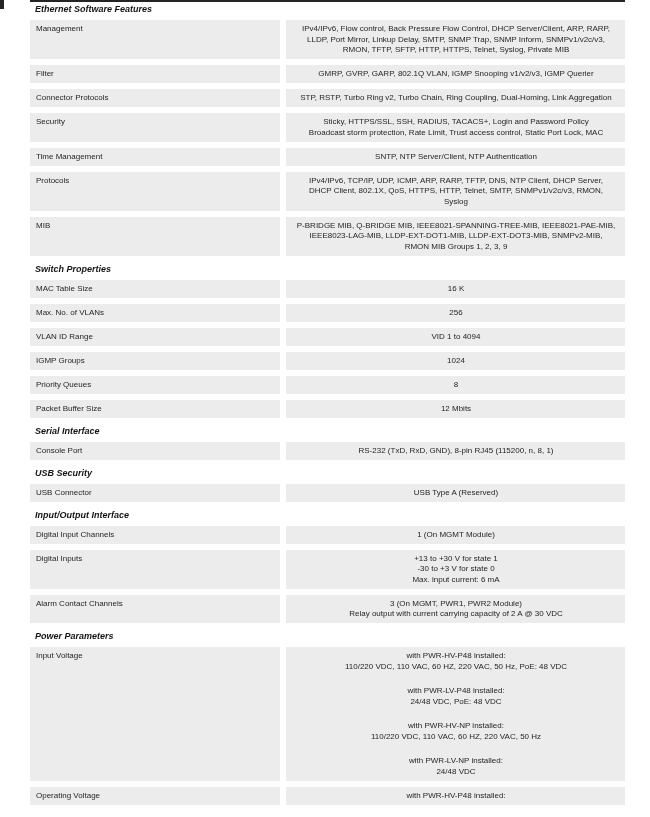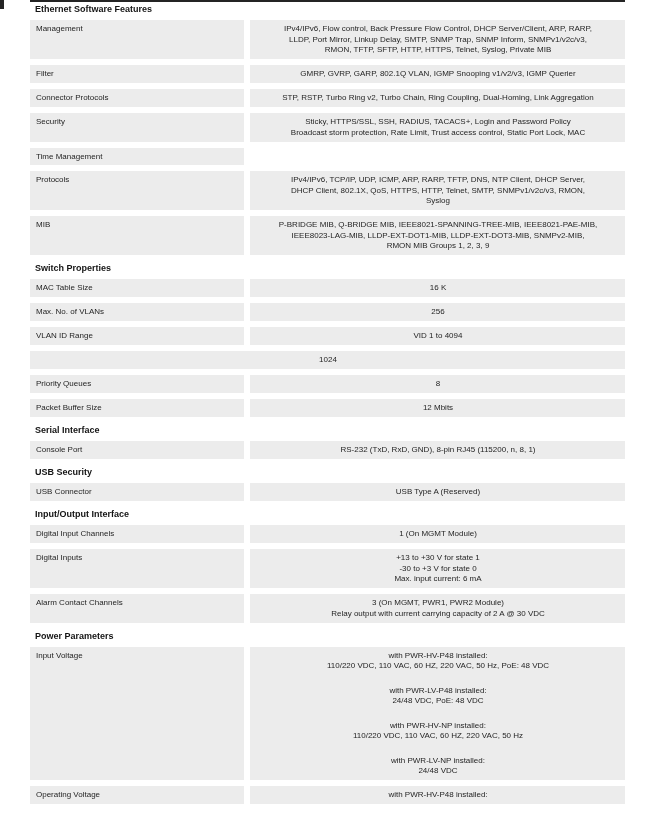--- a/index.html
+++ b/index.html
@@ -27,32 +27,33 @@
   .toprule {
     height: 2px;
     background: var(--rule, #222);
   }
   .section-title {
     font-size: 9px;
     font-weight: bold;
     color: var(--title, #111);
     line-height: 11px;
     margin: 8px 0 5px 5px;
+    font-style: italic;
   }
   #sections > .section:first-child .section-title { margin-top: 2px; }
   .row { display: flex; margin-bottom: 6px; }
   .cell {
     background: var(--row-bg, #ececec);
     font-size: 8px;
     line-height: 10.5px;
     color: var(--text, #1f1f1f);
   }
   .label {
     flex: none;
-    width: 214px;
+    width: 250px;
     margin-right: 6px;
     padding: 4px 4px 3px 6px;
     box-sizing: border-box;
   }
   .value {
     flex: 1;
     padding: 4px 6px 3.5px 7px;
     text-align: center;
   }
   .line { white-space: nowrap; }
@@ -89,20 +90,23 @@
         </div>
         <div class="row">
           <div class="cell label">Security</div>
           <div class="cell value">
             <div class="line">Sticky, HTTPS/SSL, SSH, RADIUS, TACACS+, Login and Password Policy</div>
             <div class="line">Broadcast storm protection, Rate Limit, Trust access control, Static Port Lock, MAC</div>
           </div>
         </div>
         <div class="row">
           <div class="cell label">Time Management</div>
+          <div class="cell value">
+            <div class="line">SNTP, NTP Server/Client, NTP Authentication</div>
+          </div>
         </div>
         <div class="row">
           <div class="cell label">Protocols</div>
           <div class="cell value">
             <div class="line">IPv4/IPv6, TCP/IP, UDP, ICMP, ARP, RARP, TFTP, DNS, NTP Client, DHCP Server,</div>
             <div class="line">DHCP Client, 802.1X, QoS, HTTPS, HTTP, Telnet, SMTP, SNMPv1/v2c/v3, RMON,</div>
             <div class="line">Syslog</div>
           </div>
         </div>
         <div class="row">
@@ -128,20 +132,21 @@
             <div class="line">256</div>
           </div>
         </div>
         <div class="row">
           <div class="cell label">VLAN ID Range</div>
           <div class="cell value">
             <div class="line">VID 1 to 4094</div>
           </div>
         </div>
         <div class="row">
+          <div class="cell label">IGMP Groups</div>
           <div class="cell value">
             <div class="line">1024</div>
           </div>
         </div>
         <div class="row">
           <div class="cell label">Priority Queues</div>
           <div class="cell value">
             <div class="line">8</div>
           </div>
         </div>

